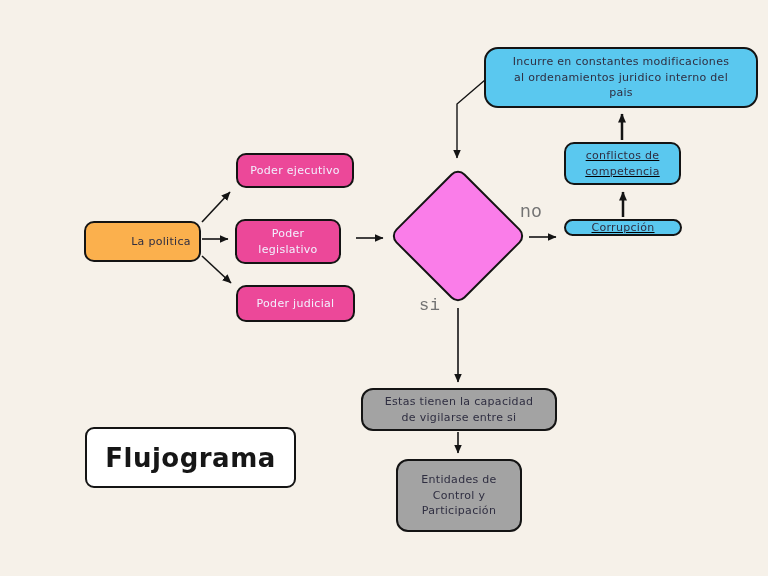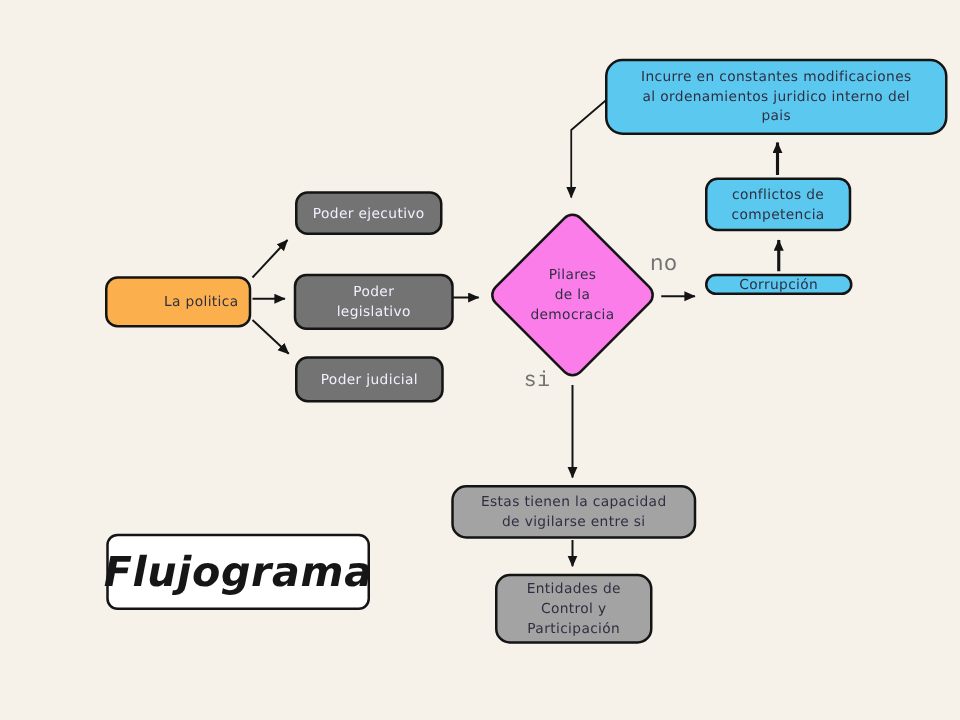--- a/index.html
+++ b/index.html
@@ -32,22 +32,22 @@
   }
   .lbl {
     white-space: pre-line;
     font-size: 11px;
     line-height: 1.45;
     letter-spacing: 0.3px;
     color: #2f2e41;
   }
   .lbl.light { color: #f2f1ff; }
   .orange { background: #fbb04d; padding-left: 37px; }
-  .purple { background: #737373; }
-  .blue   { background: #5ac8ef; }
+  .purple { background: #ec4899; }
+  .blue   { background: #5ac8ef; text-decoration: underline; }
   .teal   { background: #a3a3a3; border-radius: 12px; }
   .white  { background: #ffffff; border-radius: 9px; }
   .bigblue { background: #5ac8ef; border-radius: 14px; }
 
   .diamond-shape {
     position: absolute;
     left: 409px; top: 187px;
     width: 98px; height: 98px;
     box-sizing: border-box;
     background: #fa7de9;
@@ -67,25 +67,24 @@
   .edge-label {
     position: absolute;
     color: #737373;
     font-size: 17px;
     letter-spacing: 0.5px;
   }
   #label-no { left: 520px; top: 201px; }
   #label-si { left: 419px; top: 296px; font-family: Liberation Mono, monospace; }
 
   .title-lbl {
-    font-size: 33px;
+    font-size: 26px;
     font-weight: 800;
     letter-spacing: 0.5px;
     color: #161616;
-    font-style: italic;
   }
 </style>
 </head>
 <body>
 
 <div class="canvas">
 
   <svg class="edges" viewBox="0 0 768 576">
     <defs>
       <marker id="ah" markerUnits="userSpaceOnUse" markerWidth="11" markerHeight="10" refX="8.5" refY="4" orient="auto">
@@ -107,35 +106,30 @@
   </svg>
 
   <div class="node orange" style="left:84px; top:221px; width:117px; height:41px;">
     <span class="lbl">La politica</span>
   </div>
 
   <div class="node purple" style="left:236px; top:153px; width:118px; height:35px;">
     <span class="lbl light">Poder ejecutivo</span>
   </div>
 
-  <div class="node purple" style="left:235px; top:219px; width:128px; height:45px;">
+  <div class="node purple" style="left:235px; top:219px; width:106px; height:45px;">
     <span class="lbl light">Poder
 legislativo</span>
   </div>
 
   <div class="node purple" style="left:236px; top:285px; width:119px; height:37px;">
     <span class="lbl light">Poder judicial</span>
   </div>
 
   <div class="diamond-shape"></div>
-  <div class="diamond-label">
-    <span class="lbl">Pilares
-de la
-democracia</span>
-  </div>
 
   <div class="node blue" style="left:564px; top:219px; width:118px; height:17px;">
     <span class="lbl">Corrupción</span>
   </div>
 
   <div class="node blue" style="left:564px; top:142px; width:117px; height:43px;">
     <span class="lbl">conflictos de
 competencia</span>
   </div>
 
@@ -143,21 +137,21 @@
     <span class="lbl">Incurre en constantes modificaciones
 al ordenamientos juridico interno del
 pais</span>
   </div>
 
   <div class="node teal" style="left:361px; top:388px; width:196px; height:43px;">
     <span class="lbl">Estas tienen la capacidad
 de vigilarse entre si</span>
   </div>
 
-  <div class="node teal" style="left:396px; top:459px; width:126px; height:56px;">
+  <div class="node teal" style="left:396px; top:459px; width:126px; height:73px;">
     <span class="lbl">Entidades de
 Control y
 Participación</span>
   </div>
 
   <div class="edge-label" id="label-no">no</div>
   <div class="edge-label" id="label-si">si</div>
 
   <div class="node white" style="left:85px; top:427px; width:211px; height:61px;">
     <span class="title-lbl">Flujograma</span>

